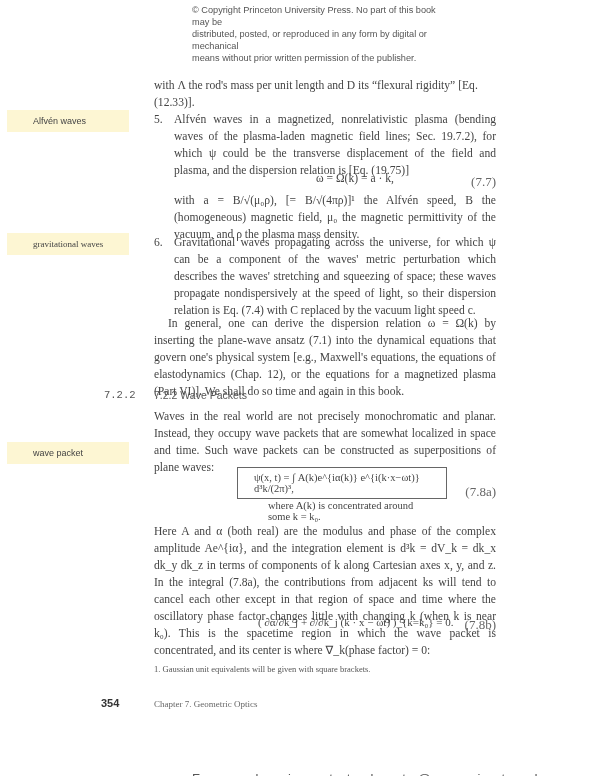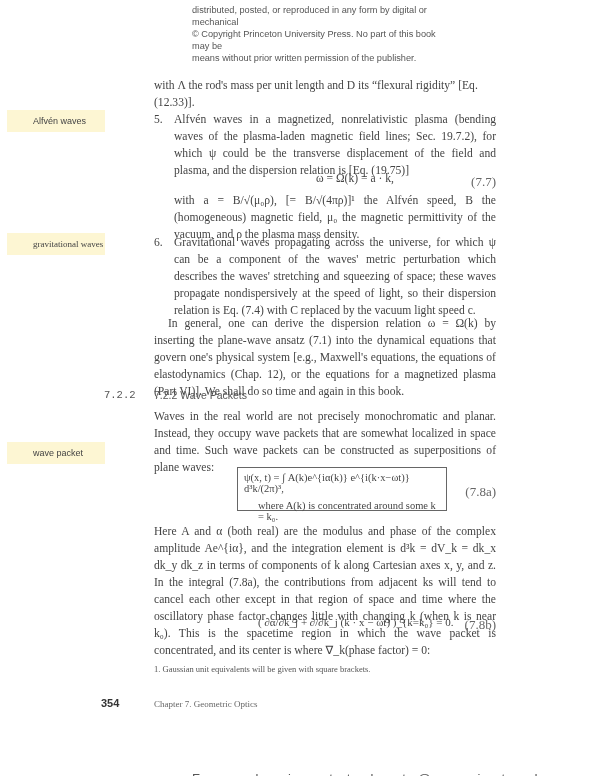--- a/index.html
+++ b/index.html
@@ -2,45 +2,45 @@
 <html><head>
 <meta charset="utf-8">
 <style>
   html, body { margin:0; padding:0; background:#ffffff; }
   body { width:600px; height:776px; position:relative; overflow:hidden;
          font-family:"DejaVu Serif", serif; color:#3a3a3a; }
   .copyright { position:absolute; left:192px; top:4px; width:260px;
                font-family:"Liberation Sans", sans-serif; font-size:9.2px; line-height:12px; color:#555; }
   .body-text { position:absolute; left:154px; width:342px; font-family:"Liberation Serif", serif;
                font-size:11.6px; line-height:17px; color:#444; text-align:justify; }
-  .margin-note { position:absolute; left:7px; width:98px; height:22px; background:#fdf6d3;
+  .margin-note { position:absolute; left:7px; width:122px; height:22px; background:#fdf6d3;
                  font-family:"Liberation Sans", sans-serif; font-size:9px; line-height:22px; color:#444;
                  padding-left:26px; box-sizing:border-box; }
   .list-item { position:absolute; left:154px; width:342px; font-family:"Liberation Serif", serif;
                font-size:11.6px; line-height:17px; color:#444; text-align:justify; }
   .list-num { position:absolute; left:0; top:0; }
   .list-text { margin-left:20px; }
   .eq-row { position:absolute; left:154px; width:342px; font-family:"Liberation Serif", serif;
             font-size:11.6px; color:#444; }
   .eq-num { position:absolute; right:0; font-size:13px; color:#666; }
   .section-num { position:absolute; left:104px; font-family:Liberation Mono, monospace; font-size:10.5px; color:#555; }
   .section-title { position:absolute; left:154px; font-family:"Liberation Sans", sans-serif; font-size:10.5px; color:#555; }
-  .boxed { position:absolute; left:237px; top:467px; width:210px; height:44px; border:1px solid #666; box-sizing:border-box;
-           font-family:"Liberation Serif", serif; font-size:11px; color:#444; padding:4px 6px; }
+  .boxed { position:absolute; left:237px; top:467px; width:210px; height:32px; border:1px solid #666; box-sizing:border-box;
+           font-family:"Liberation Serif", serif; font-size:11px; color:#444; padding:4px 16px; }
   .footnote { position:absolute; left:154px; top:664px; font-family:"Liberation Serif", serif; font-size:8.5px; color:#555; }
   .page-num { position:absolute; left:101px; top:697px; font-family:"Liberation Sans", sans-serif; font-size:11px; color:#333; font-weight:bold; }
   .running-head { position:absolute; left:154px; top:699px; font-family:"Liberation Serif", serif; font-size:9px; color:#666; }
   .contact { position:absolute; left:192px; top:771px; font-family:"Liberation Sans", sans-serif; font-size:13px; color:#555; }
 </style>
 </head>
 <body>
 
 <div class="copyright">
+  <div>© Copyright Princeton University Press. No part of this book may be</div>
   <div>distributed, posted, or reproduced in any form by digital or mechanical</div>
-  <div>© Copyright Princeton University Press. No part of this book may be</div>
   <div>means without prior written permission of the publisher.</div>
 </div>
 
 <div class="body-text" style="top:77px;">
   <div>with Λ the rod's mass per unit length and D its “flexural rigidity” [Eq.</div>
   <div>(12.33)].</div>
 </div>
 
 <div class="margin-note" style="top:110px;">Alfvén waves</div>
 

